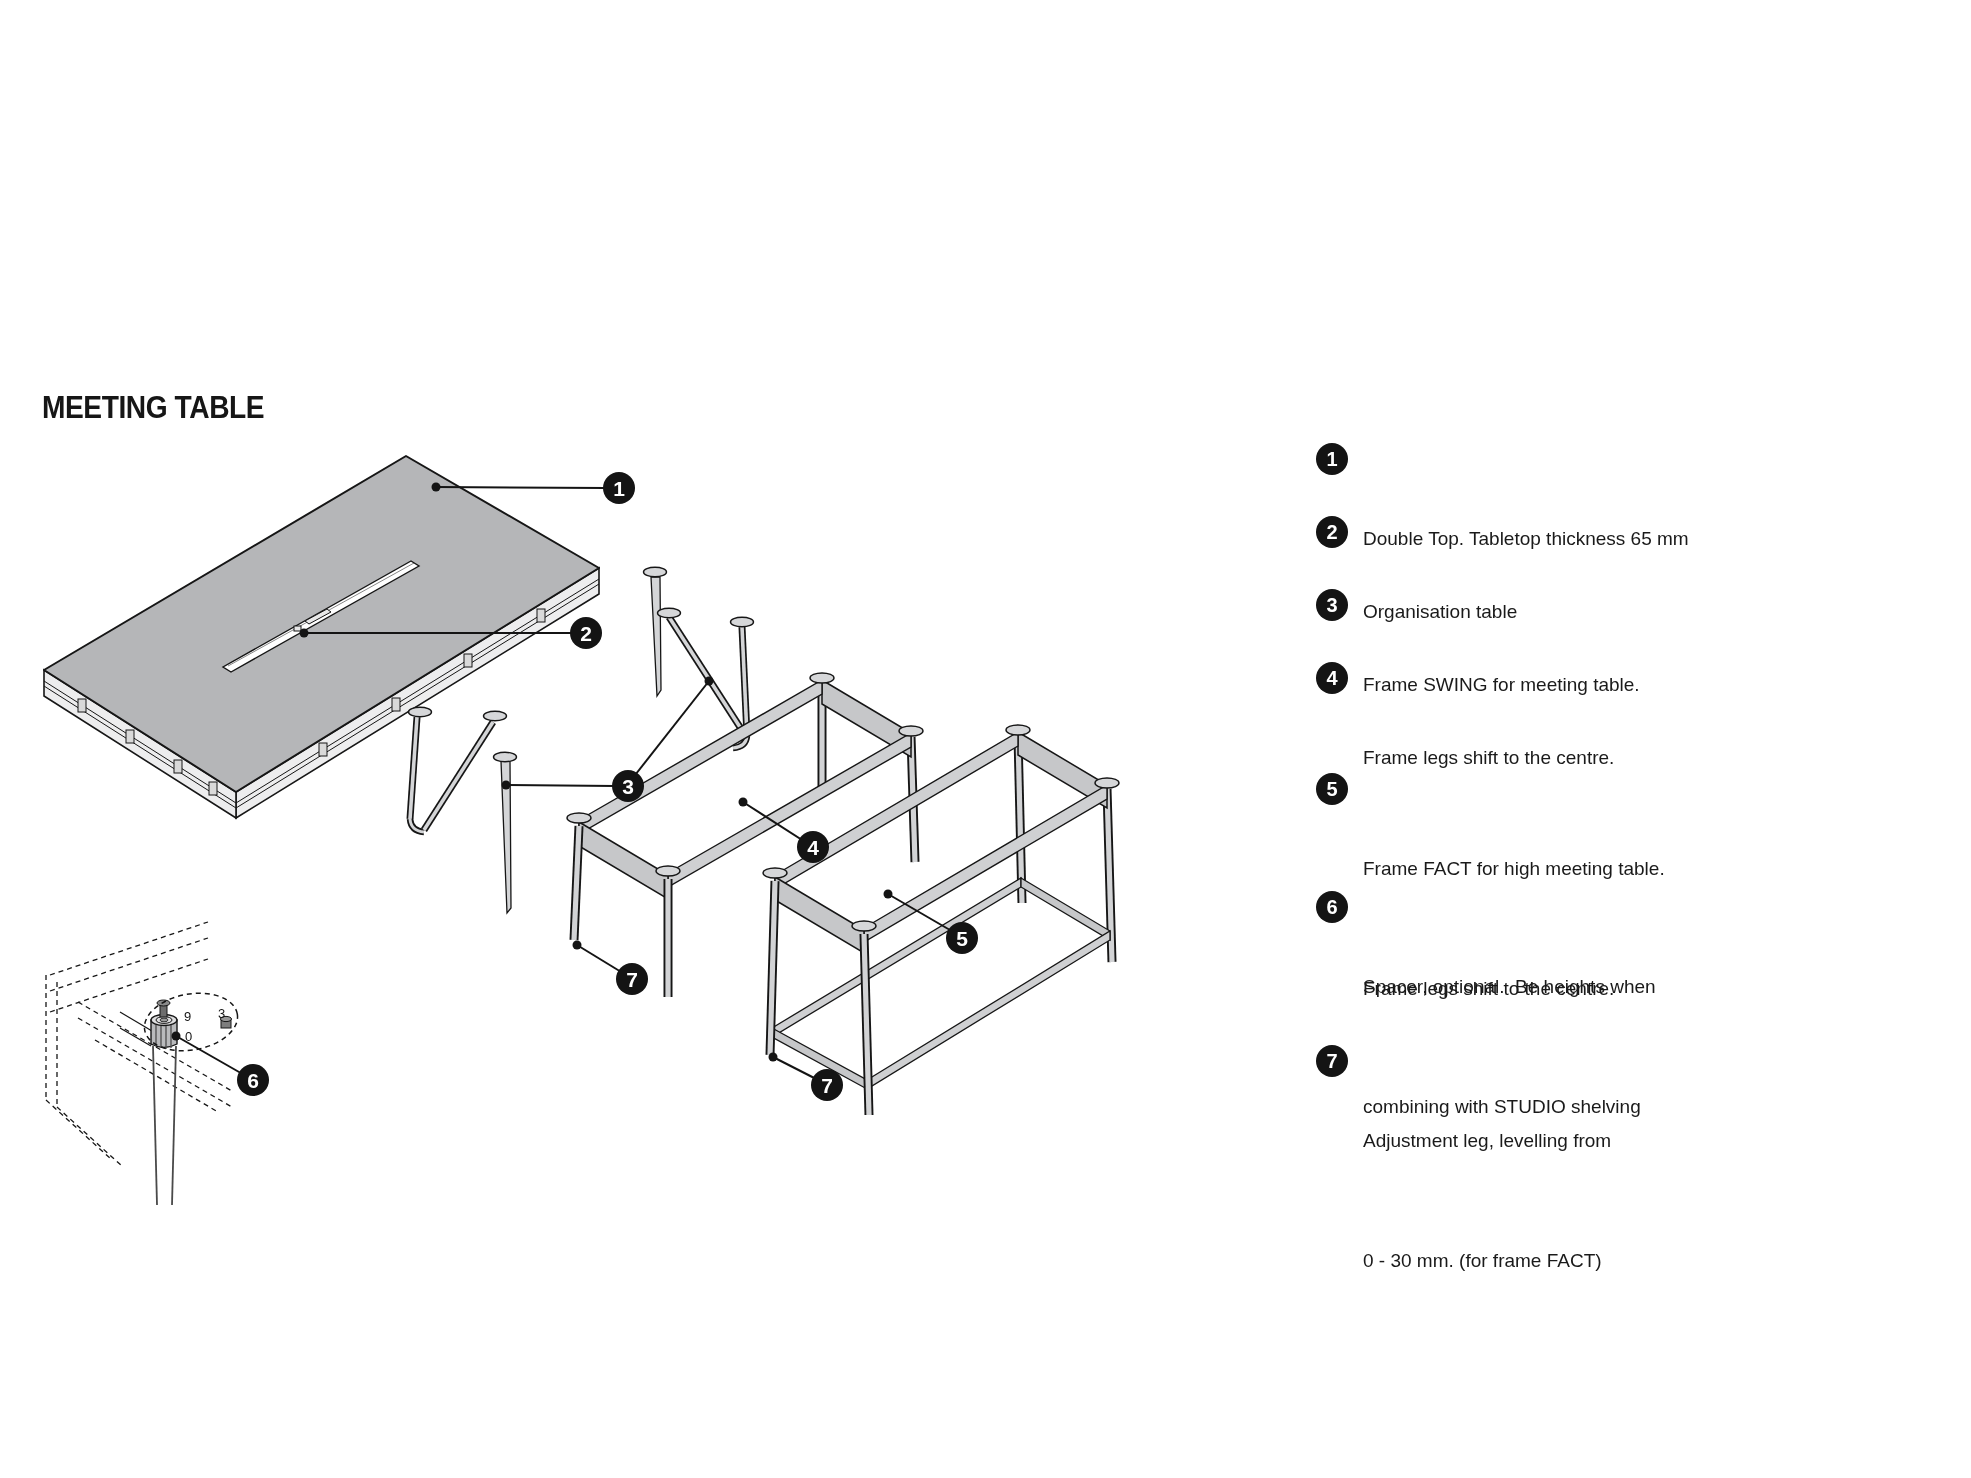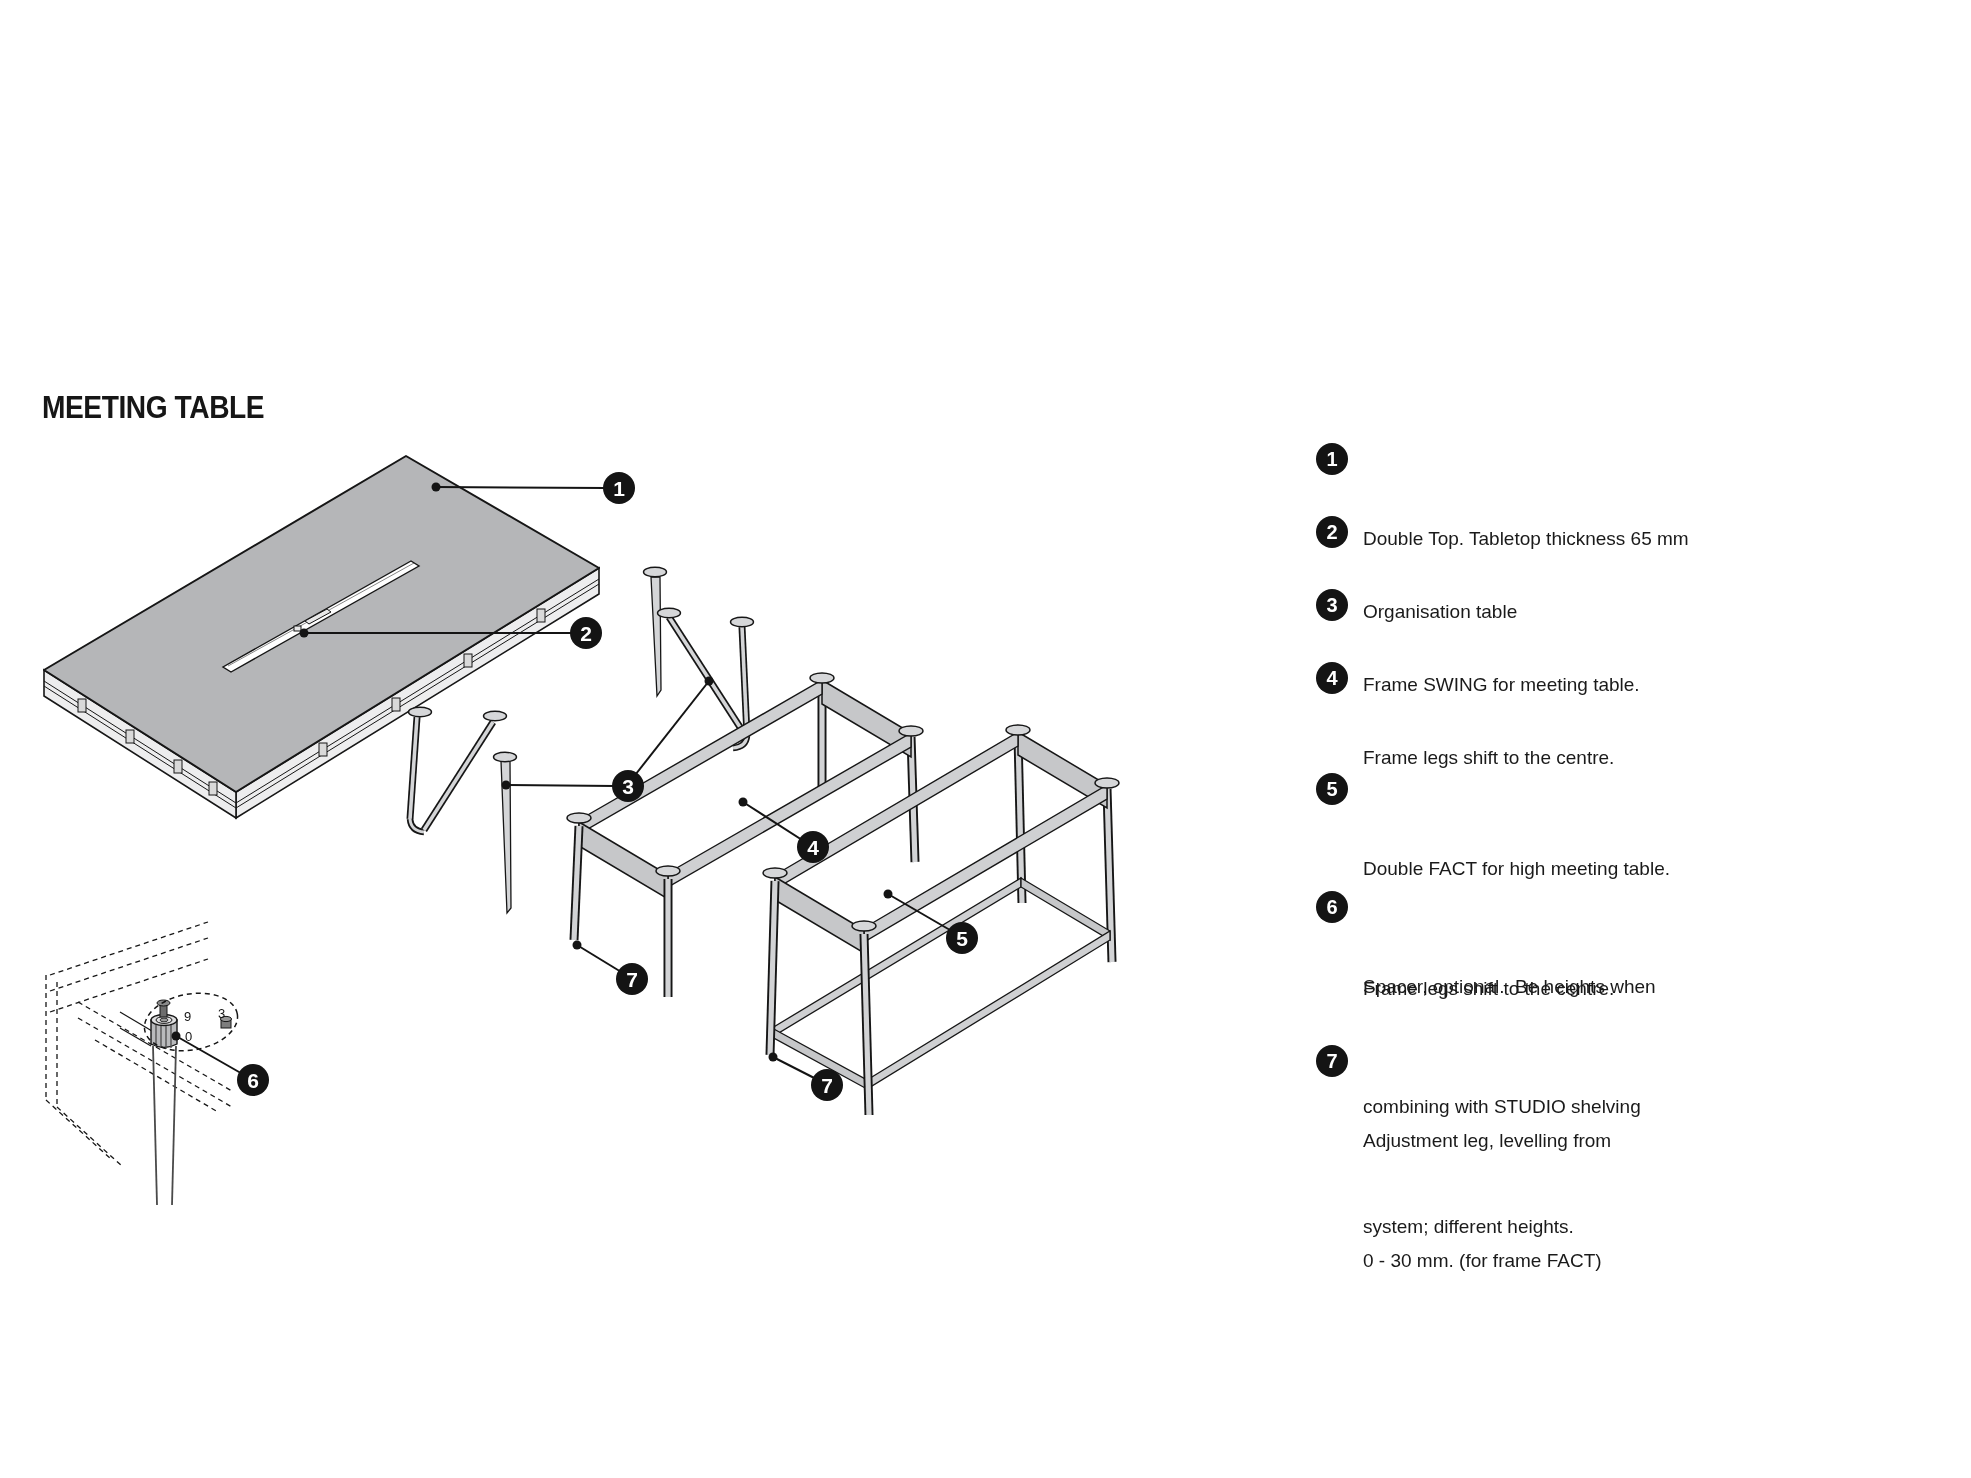--- a/index.html
+++ b/index.html
@@ -277,31 +277,30 @@
     <div class="legend-item" style="top:658px;">
       <div class="legend-badge">4</div>
       <div class="legend-lines">
         <div>Frame legs shift to the centre.</div>
       </div>
     </div>
 
     <div class="legend-item" style="top:769px;">
       <div class="legend-badge">5</div>
       <div class="legend-lines">
-        <div>Double FACT for high meeting table.</div>
+        <div>Frame FACT for high meeting table.</div>
         <div>Frame legs shift to the centre.</div>
       </div>
     </div>
 
     <div class="legend-item" style="top:887px;">
       <div class="legend-badge">6</div>
       <div class="legend-lines">
         <div>Spacer, optional.  Be heights when</div>
         <div>combining with STUDIO shelving</div>
-        <div>system; different heights.</div>
       </div>
     </div>
 
     <div class="legend-item" style="top:1041px;">
       <div class="legend-badge">7</div>
       <div class="legend-lines">
         <div>Adjustment leg, levelling from</div>
         <div>0 - 30 mm. (for frame FACT)</div>
       </div>
     </div>

